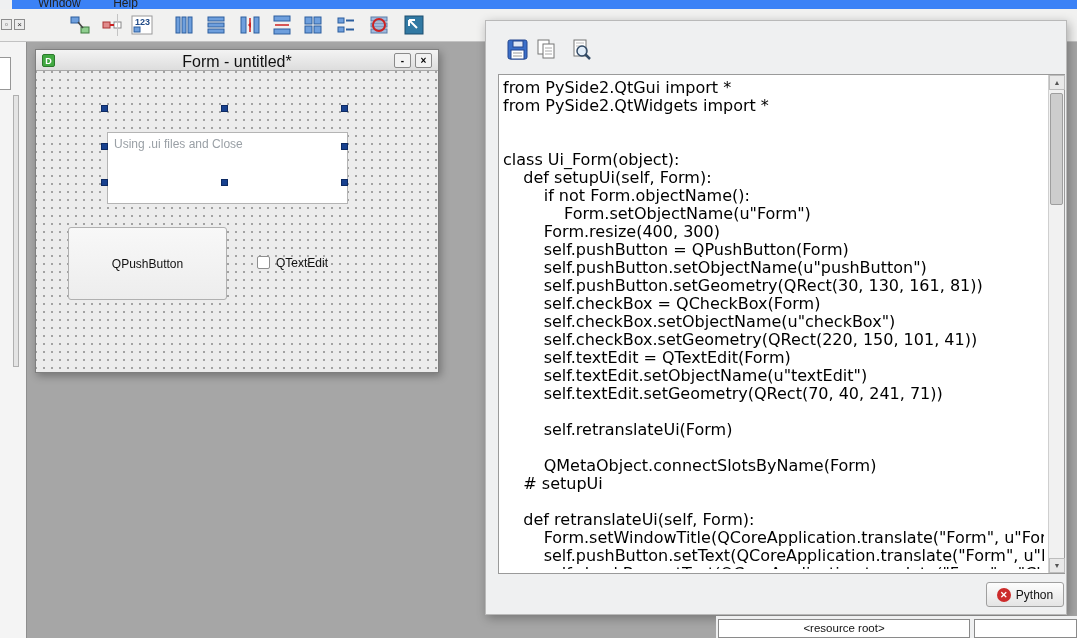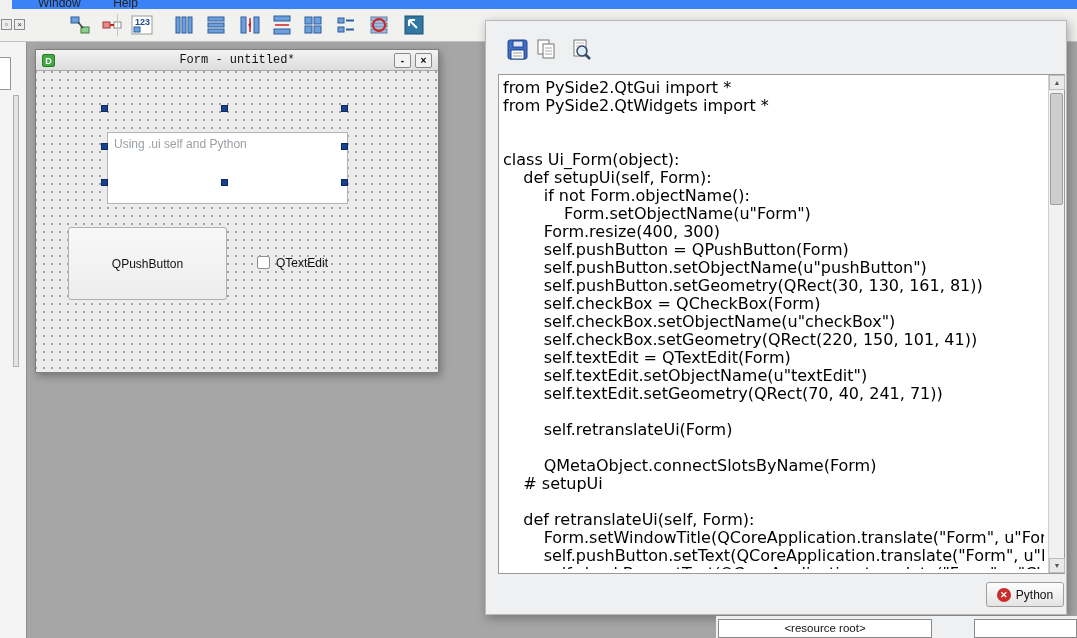--- a/index.html
+++ b/index.html
@@ -18,21 +18,21 @@
 
   
   .mdi { left:27px; top:42px; width:1050px; height:596px; background:#a6a6a6; }
   .leftdock { left:0; top:42px; width:27px; height:596px; background:#f4f4f4; border-right:1px solid #8e8e8e; }
   .filterbox { position:absolute; left:-2px; top:15px; width:13px; height:33px; background:#fff; border:1px solid #979797; }
   .leftscroll { position:absolute; left:13px; top:53px; width:6px; height:272px; background:#e4e4e4; border:1px solid #b0b0b0; }
 
   
   .formwin { left:35px; top:49px; width:404px; height:324px; background:#ececec; border:1px solid #7f7f7f; box-shadow:2px 3px 8px rgba(0,0,0,.3); }
   .formtitle { position:relative; height:21px; background:linear-gradient(#f3f3f3,#dddddd); border-bottom:1px solid #a8a8a8; }
-  .formtitle .txt { position:absolute; left:50%; top:3px; transform:translateX(-50%); font-size:12px; color:#111; white-space:nowrap;font-family:Liberation Mono, monospace; }
+  .formtitle .txt { position:absolute; left:50%; top:3px; transform:translateX(-50%); font-size:16px; color:#111; white-space:nowrap; }
   .formicon { position:absolute; left:6px; top:4px; width:13px; height:13px; background:#42a942; border:1px solid #2c7a2c; border-radius:2px; color:#fff; font-size:9px; font-weight:bold; text-align:center; line-height:12px; }
   .winbtn { position:absolute; top:3px; width:17px; height:15px; background:#f2f2f2; border:1px solid #8a8a8a; border-radius:2px; font-size:10px; line-height:13px; text-align:center; color:#000; font-weight:bold; }
   .formcanvas { position:absolute; left:0; top:21px; width:402px; height:301px;
      background-color:#ececec;
      background-image:radial-gradient(circle, #a2a2a2 1px, transparent 1.1px);
      background-size:8px 8px; background-position:4px 5px; }
   .textedit { position:absolute; left:71px; top:61px; width:241px; height:72px; background:#fff; border:1px solid #b4b4b4; }
   .textedit .ph { padding:4px 6px; font-size:12px; color:#9aa0a6; }
   .handle { position:absolute; width:7px; height:7px; background:#18418f; border:1px solid #0d2a63; }
   .pushbtn { position:absolute; left:32px; top:156px; width:159px; height:73px; background:linear-gradient(#f8f8f8,#ededed); border:1px solid #b0b0b0; border-radius:3px; display:flex; align-items:center; justify-content:center; font-size:12px; color:#111; }
@@ -161,21 +161,21 @@
 
 <div class="abs formwin">
   <div class="formtitle">
     <div class="formicon">D</div>
     <div class="txt">Form - untitled*</div>
     <div class="winbtn" style="right:27px;">-</div>
     <div class="winbtn" style="right:6px;">×</div>
   </div>
   <div class="formcanvas">
     <div class="textedit">
-      <div class="ph">Using .ui self and Python</div>
+      <div class="ph">Using .ui files and Close</div>
     </div>
 
     <div class="handle" style="left:65px; top:34px;"></div>
     <div class="handle" style="left:185px; top:34px;"></div>
     <div class="handle" style="left:305px; top:34px;"></div>
     <div class="handle" style="left:65px; top:72px;"></div>
     <div class="handle" style="left:305px; top:72px;"></div>
     <div class="handle" style="left:65px; top:108px;"></div>
     <div class="handle" style="left:185px; top:108px;"></div>
     <div class="handle" style="left:305px; top:108px;"></div>
@@ -254,15 +254,15 @@
     </div>
   </div>
 
   <div class="closebtn">
     <span class="redx">✕</span>
     <span>Python</span>
   </div>
 </div>
 
 <div class="abs respanel">
-  <div class="resbox" style="left:2px; width:214px;">&lt;resource root&gt;</div>
+  <div class="resbox" style="left:2px; width:252px;">&lt;resource root&gt;</div>
   <div class="resbox" style="left:258px; width:103px;"></div>
 </div>
 
 </body></html>

